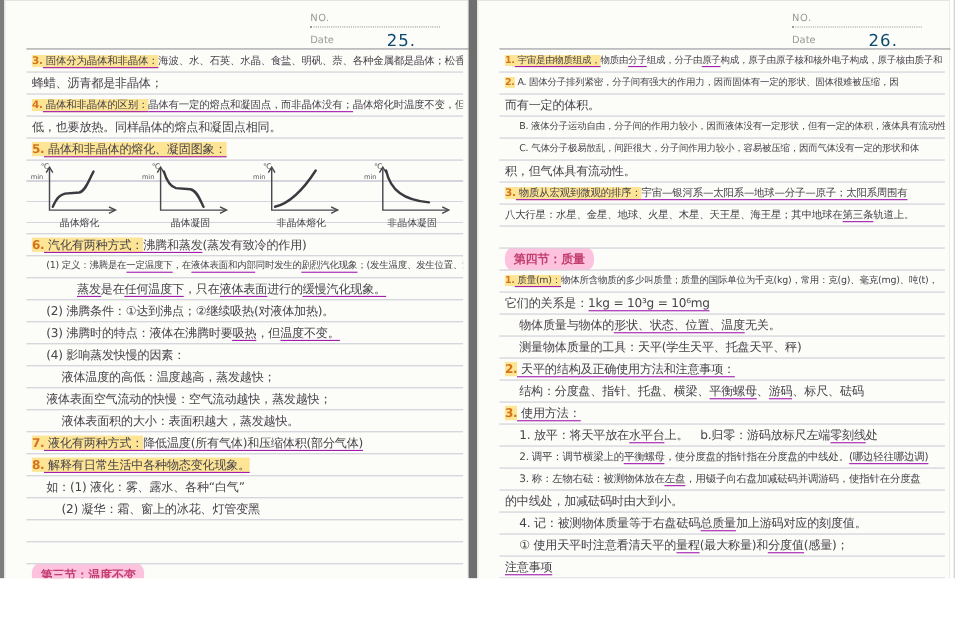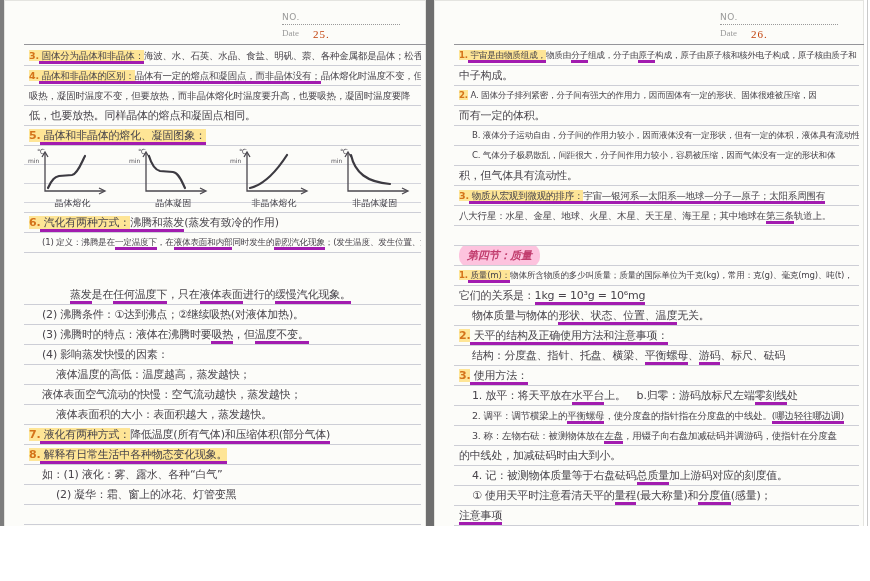--- a/index.html
+++ b/index.html
@@ -6,34 +6,34 @@
   #scan{position:relative;width:870px;height:526px;background:#ffffff;overflow:hidden;
         font-family:"DejaVu Sans",sans-serif;color:#47434a;}
   .edge-l{position:absolute;left:0;top:0;width:4px;height:100%;background:#7d7d7d;}
   .seam{position:absolute;left:426px;top:0;width:8px;height:100%;background:#6e6e6e;}
   .edge-r{position:absolute;right:2px;top:0;width:1px;height:100%;background:#c9c9c9;}
   .page{position:absolute;top:0;height:581px;background:#fcfcf9;box-shadow:inset 0 0 0 1px #e4e4e0;}
   #left-page{left:4px;width:422px;}
   #right-page{left:434px;width:430px;}
   .hdr{position:absolute;top:12px;right:26px;width:118px;font-size:9px;color:#9a9a9a;}
   .no-row{border-bottom:1px dotted #9a9a9a;padding-bottom:2px;letter-spacing:.5px;}
-  .date-row{display:flex;align-items:flex-start;gap:14px;margin-top:3px;font-family:Liberation Serif, serif;}
-  .date-val{font-size:11px;color:#c2410c;letter-spacing:1px;}
+  .date-row{display:flex;align-items:center;gap:14px;margin-top:3px;}
+  .date-val{font-size:15px;color:#0c4a6e;letter-spacing:1px;margin-left:34px;}
   .head-rule{position:absolute;top:44px;left:20px;right:0;border-top:1.5px solid #95959a;}
   .lines{position:absolute;top:46px;left:20px;right:5px;}
   .line{height:19px;line-height:19px;border-bottom:1px solid #cdced6;font-size:11px;
         white-space:nowrap;overflow:hidden;letter-spacing:-.2px;}
   .sm{font-size:9.5px;} .xs{font-size:8.6px;}
-  .ind0{padding-left:5px;} .ind1{padding-left:18px;} .ind2{padding-left:32px;} .ind3{padding-left:46px;margin-top:32px;}
+  .ind0{padding-left:5px;} .ind1{padding-left:18px;} .ind2{padding-left:32px;} .ind3{padding-left:46px;}
   .seg{display:inline;}
   .n{color:#d4731a;font-weight:bold;}
   .h{background:rgba(255,205,52,.5);}
-  .u{border-bottom:3px solid #a21caf;}
+  .u{border-bottom:1px solid #a21caf;}
   .r{color:#c23e6f;font-weight:bold;}
-  .rp{background:rgba(255,116,187,.42);border-radius:10px;padding:5px 8px;font-style:italic;}
+  .rp{background:rgba(255,116,187,.42);border-radius:10px;padding:5px 8px;}
   .graphs-row{height:66px;display:flex;gap:8px;padding-left:2px;
       border-bottom:1px solid #cdced6;
       background:repeating-linear-gradient(to bottom,transparent 0 18px,#d4d5dc 18px 19px);}
   .fig{width:96px;margin:0;text-align:center;}
   .fig svg{display:block;margin:0 auto;}
   .cap{font-size:9px;line-height:10px;color:#45434b;}
   .axis{stroke:#4a474e;stroke-width:1.3;fill:none;}
   .curve{stroke:#3c3a41;stroke-width:2.2;fill:none;stroke-linecap:round;}
   .ax{font-size:7px;fill:#55525a;}
   .ax2{font-size:6px;fill:#55525a;}
@@ -50,22 +50,22 @@
     <div class="hdr">
       <div class="no-row">NO.</div>
       <div class="date-row">
         <span>Date</span>
         <span class="date-val">25.</span>
       </div>
     </div>
     <div class="head-rule"></div>
     <div class="lines">
         <div class="line ind0 sm"><span class="seg n h">3.</span><span class="seg h u"> 固体分为晶体和非晶体：</span><span class="seg">海波、水、石英、水晶、食盐、明矾、萘、各种金属都是晶体；松香、玻璃、</span></div>
+        <div class="line ind0"><span class="seg">蜂蜡、沥青都是非晶体；</span></div>
         <div class="line ind0 sm"><span class="seg n h">4.</span><span class="seg h u"> 晶体和非晶体的区别：</span><span class="seg u">晶体有一定的熔点和凝固点，而非晶体没有；</span><span class="seg">晶体熔化时温度不变，但要</span></div>
-        <div class="line ind0 sm"><span class="seg">吸热，凝固时温度不变，但要放热，而非晶体熔化时温度要升高，也要吸热，凝固时温度要降</span></div>
         <div class="line ind0"><span class="seg">低，也要放热。同样晶体的熔点和凝固点相同。</span></div>
         <div class="line ind0"><span class="seg n h">5.</span><span class="seg h u"> 晶体和非晶体的熔化、凝固图象：</span></div>
   <div class="graphs-row">
     <figure class="fig">
       <svg width="88" height="52" viewBox="0 0 88 52">
         <text class="ax" x="9" y="8">℃</text>
         <text class="ax2" x="0" y="17">min</text>
         <path class="axis" d="M17,7 L17,45 L76,45"></path>
         <path class="axis" d="M14,11 L17,6 L20,11"></path>
         <path class="axis" d="M71,42 L77,45 L71,48"></path>
@@ -133,33 +133,33 @@
     <div class="hdr">
       <div class="no-row">NO.</div>
       <div class="date-row">
         <span>Date</span>
         <span class="date-val">26.</span>
       </div>
     </div>
     <div class="head-rule"></div>
     <div class="lines">
         <div class="line ind0 xs"><span class="seg n h">1.</span><span class="seg h u"> 宇宙是由物质组成，</span><span class="seg">物质由</span><span class="seg u">分子</span><span class="seg">组成，分子由</span><span class="seg u">原子</span><span class="seg">构成，原子由原子核和核外电子构成，原子核由质子和</span></div>
-        <div class="line ind0"><span class="seg">中子构成。</span></div>
         <div class="line ind0 xs"><span class="seg n h">2.</span><span class="seg"> A. 固体分子排列紧密，分子间有强大的作用力，因而固体有一定的形状、固体很难被压缩，因</span></div>
         <div class="line ind0"><span class="seg">而有一定的体积。</span></div>
         <div class="line ind1 xs"><span class="seg">B. 液体分子运动自由，分子间的作用力较小，因而液体没有一定形状，但有一定的体积，液体具有流动性。</span></div>
         <div class="line ind1 xs"><span class="seg">C. 气体分子极易散乱，间距很大，分子间作用力较小，容易被压缩，因而气体没有一定的形状和体</span></div>
         <div class="line ind0"><span class="seg">积，但气体具有流动性。</span></div>
         <div class="line ind0 sm"><span class="seg n h">3.</span><span class="seg h u"> 物质从宏观到微观的排序：</span><span class="seg u">宇宙—银河系—太阳系—地球—分子—原子；太阳系周围有</span></div>
         <div class="line ind0 sm"><span class="seg">八大行星：水星、金星、地球、火星、木星、天王星、海王星；其中地球在</span><span class="seg u">第三条</span><span class="seg">轨道上。</span></div>
         <div class="line ind0"></div>
         <div class="line ind0"><span class="seg r rp">第四节：质量</span></div>
         <div class="line ind0 xs"><span class="seg n h">1.</span><span class="seg h u"> 质量(m)：</span><span class="seg">物体所含物质的多少叫质量；质量的国际单位为千克(kg)，常用：克(g)、毫克(mg)、吨(t)，</span></div>
         <div class="line ind0"><span class="seg">它们的关系是：</span><span class="seg u">1kg = 10³g = 10⁶mg</span></div>
         <div class="line ind1"><span class="seg">物体质量与物体的</span><span class="seg u">形状、状态、位置、温度</span><span class="seg">无关。</span></div>
+        <div class="line ind1"><span class="seg">测量物体质量的工具：天平(学生天平、托盘天平、秤)</span></div>
         <div class="line ind0"><span class="seg n h">2.</span><span class="seg u"> 天平的结构及正确使用方法和注意事项：</span></div>
         <div class="line ind1"><span class="seg">结构：分度盘、指针、托盘、横梁、</span><span class="seg u">平衡螺母</span><span class="seg">、</span><span class="seg u">游码</span><span class="seg">、标尺、砝码</span></div>
         <div class="line ind0"><span class="seg n h">3.</span><span class="seg u"> 使用方法：</span></div>
         <div class="line ind1"><span class="seg">1. 放平：将天平放在</span><span class="seg u">水平台</span><span class="seg">上。　b.归零：游码放标尺左端</span><span class="seg u">零刻线</span><span class="seg">处</span></div>
         <div class="line ind1 sm"><span class="seg">2. 调平：调节横梁上的</span><span class="seg u">平衡螺母</span><span class="seg">，使分度盘的指针指在分度盘的中线处。</span><span class="seg u">(哪边轻往哪边调)</span></div>
         <div class="line ind1 sm"><span class="seg">3. 称：左物右砝：被测物体放在</span><span class="seg u">左盘</span><span class="seg">，用镊子向右盘加减砝码并调游码，使指针在分度盘</span></div>
         <div class="line ind0"><span class="seg">的中线处，加减砝码时由大到小。</span></div>
         <div class="line ind1"><span class="seg">4. 记：被测物体质量等于右盘砝码</span><span class="seg u">总质量</span><span class="seg">加上游码对应的刻度值。</span></div>
         <div class="line ind1"><span class="seg">① 使用天平时注意看清天平的</span><span class="seg u">量程</span><span class="seg">(最大称量)和</span><span class="seg u">分度值</span><span class="seg">(感量)；</span></div>
         <div class="line ind0"><span class="seg u">注意事项</span></div>

